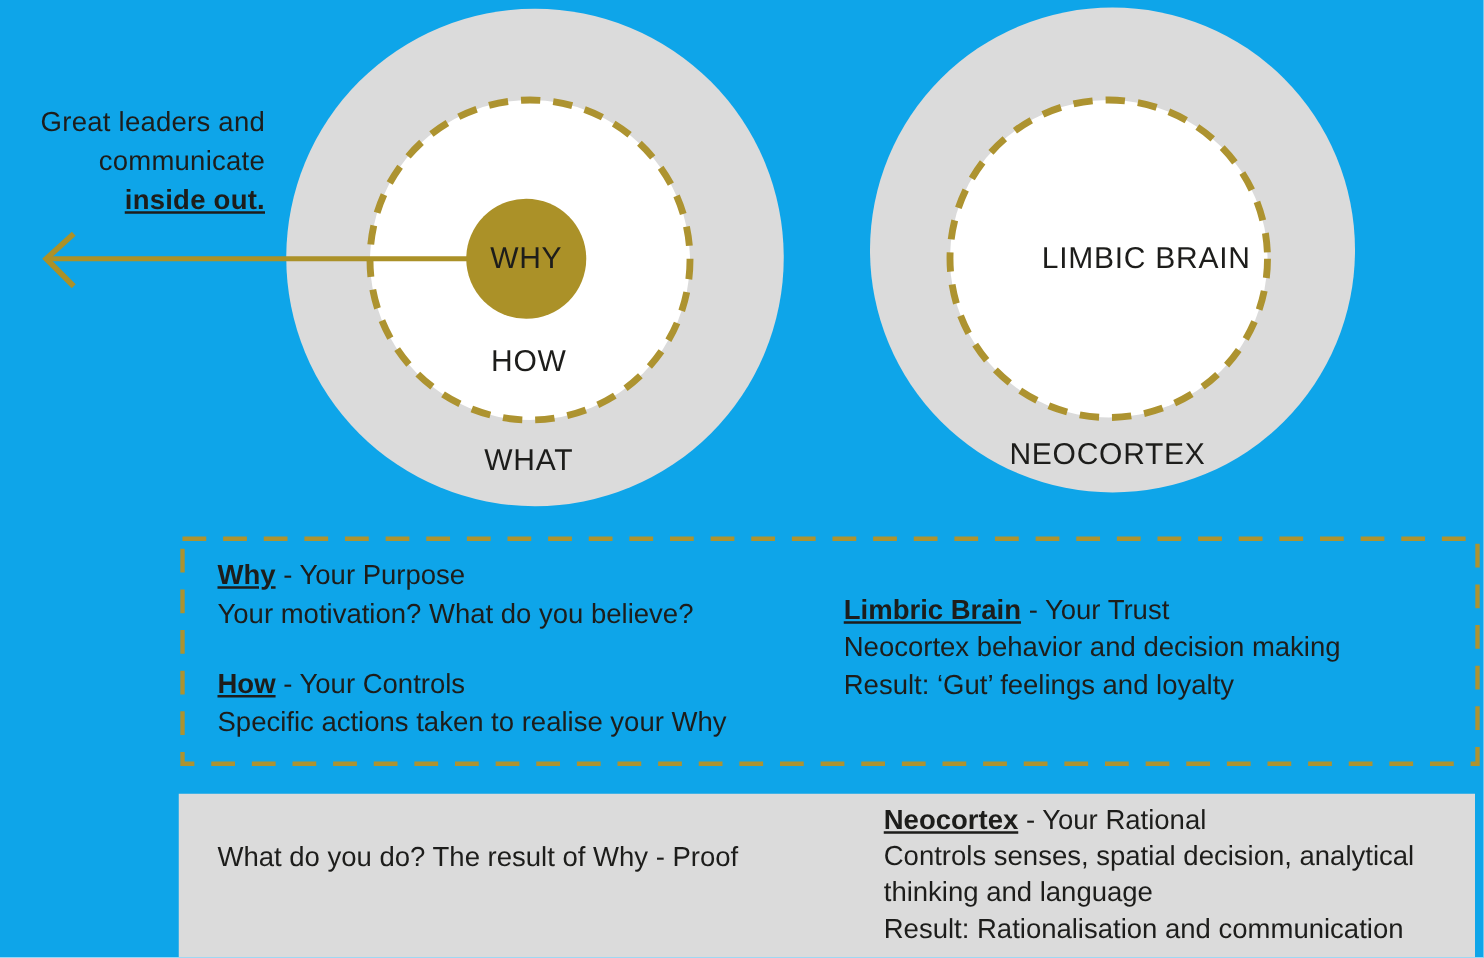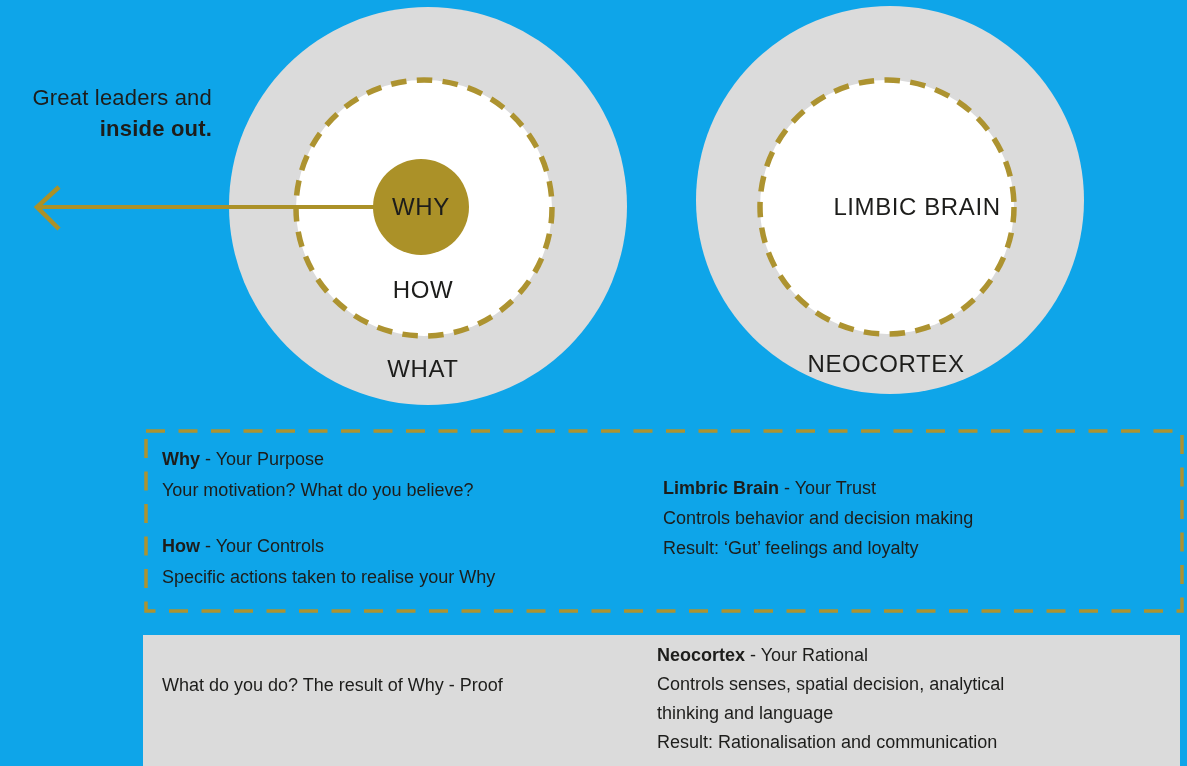--- a/index.html
+++ b/index.html
@@ -27,45 +27,46 @@
   .intro {
     position: absolute;
     left: 0;
     top: 82px;
     width: 212px;
     text-align: right;
     font-size: 22px;
     line-height: 31px;
     letter-spacing: 0.2px;
   }
-  .bold { font-weight: 700; }
+  .bold { font-weight: 700; text-decoration: underline; }
   
   .clabel {
     position: absolute;
     transform: translate(-50%, -50%);
     font-size: 24px;
     letter-spacing: 0.6px;
     white-space: nowrap;
   }
   .why-label        { left: 421px; top: 207px; }
   .how-label        { left: 423px; top: 290px; }
   .what-label       { left: 423px; top: 369px; }
   .limbic-label     { left: 917px; top: 207px; }
   .neocortex-label  { left: 886px; top: 364px; }
   
   .col {
     position: absolute;
-    font-size: 18px;
+    font-size: 22px;
     line-height: 31px;
     white-space: nowrap;
+    margin-left: 12px;
   }
   .defs-left  { left: 162px; top: 444px; }
   .defs-right { left: 663px; top: 473px; line-height: 30px; }
   .res-left   { left: 162px; top: 670px; }
-  .res-right  { left: 657px; top: 641px; line-height: 29px; }
+  .res-right  { left: 695px; top: 641px; line-height: 29px; }
   .gap { margin-top: 25px; }
 </style>
 </head>
 <body>
 
 <div class="canvas">
 
   <svg class="shapes-layer" viewBox="0 0 1187 766" xmlns="http://www.w3.org/2000/svg">
 
     <circle cx="428" cy="206" r="199" fill="#dbdbdb"></circle>
@@ -81,20 +82,21 @@
 
     <circle cx="887" cy="207" r="127" fill="#ffffff" stroke="#ad9330" stroke-width="5.5" stroke-dasharray="15.5 10.4"></circle>
 
     <rect x="146" y="431" width="1036" height="180" fill="none" stroke="#ad9330" stroke-width="3.5" stroke-dasharray="19 13.5"></rect>
 
     <rect x="143" y="635" width="1037" height="131" fill="#dbdbdb"></rect>
   </svg>
 
   <div class="intro">
     <div>Great leaders and</div>
+    <div>communicate</div>
     <div class="bold">inside out.</div>
   </div>
 
   <div class="clabel why-label">WHY</div>
   <div class="clabel how-label">HOW</div>
   <div class="clabel what-label">WHAT</div>
   <div class="clabel limbic-label">LIMBIC BRAIN</div>
   <div class="clabel neocortex-label">NEOCORTEX</div>
 
   <div class="col defs-left">
@@ -105,21 +107,21 @@
     <div class="gap">
       <span class="bold">How</span><span> - Your Controls</span>
     </div>
     <div>Specific actions taken to realise your Why</div>
   </div>
 
   <div class="col defs-right">
     <div>
       <span class="bold">Limbric Brain</span><span> - Your Trust</span>
     </div>
-    <div>Controls behavior and decision making</div>
+    <div>Neocortex behavior and decision making</div>
     <div>Result: ‘Gut’ feelings and loyalty</div>
   </div>
 
   <div class="col res-left">
     <div>What do you do? The result of Why - Proof</div>
   </div>
 
   <div class="col res-right">
     <div>
       <span class="bold">Neocortex</span><span> - Your Rational</span>

